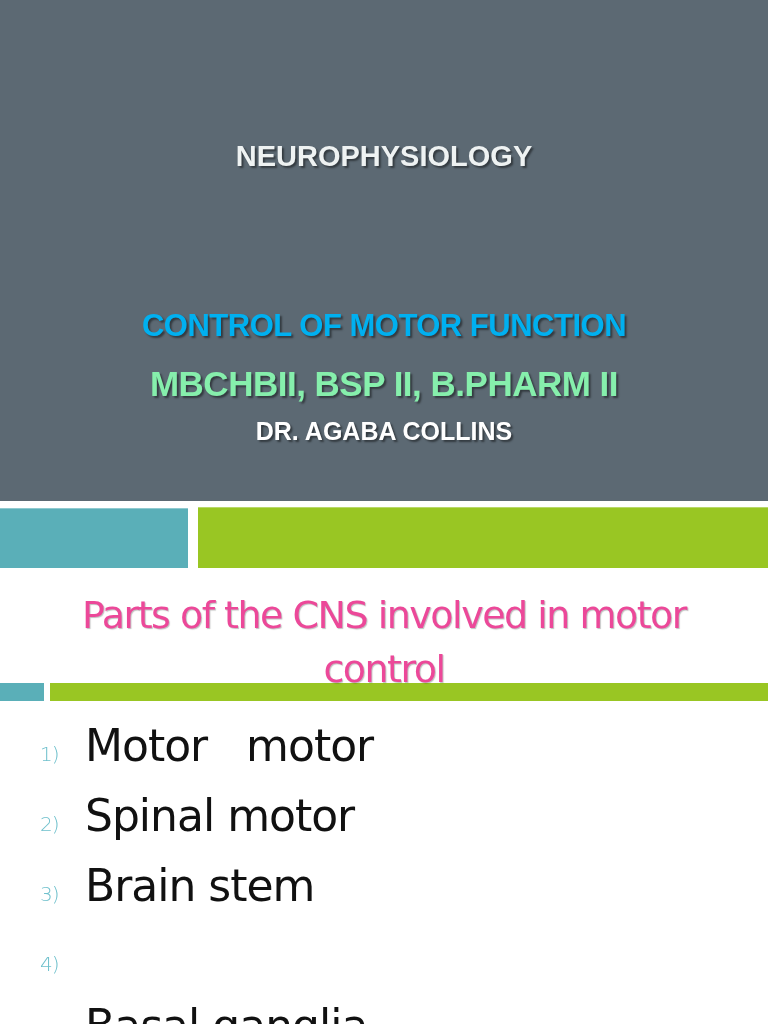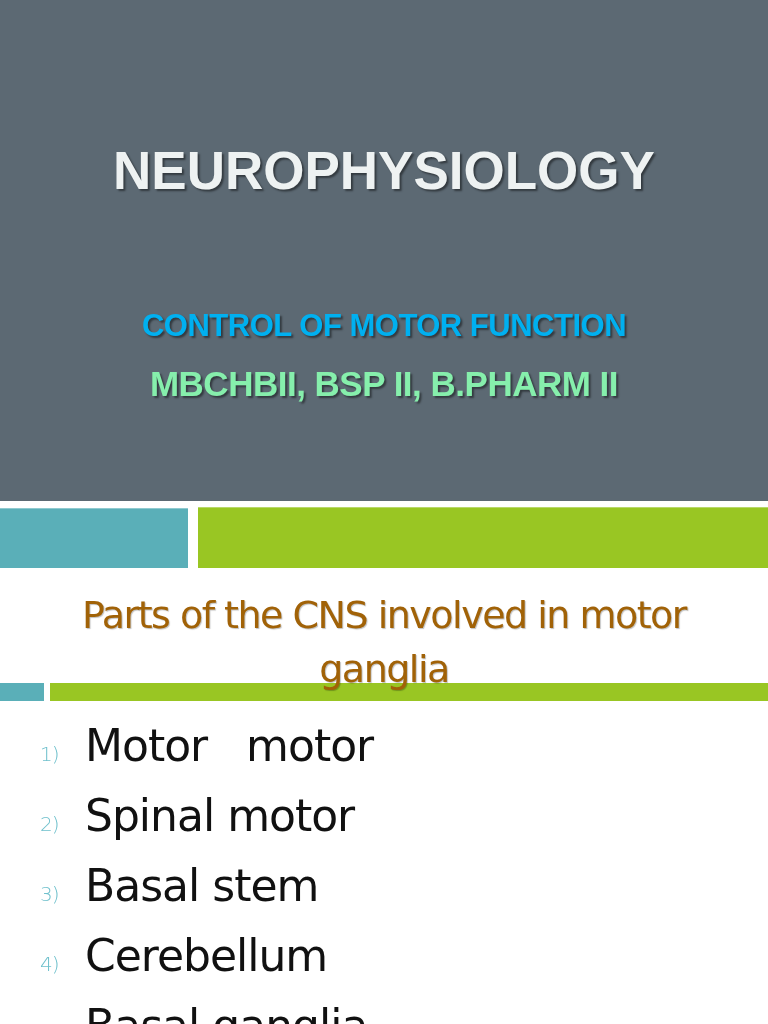--- a/index.html
+++ b/index.html
@@ -8,40 +8,40 @@
     background: #ffffff;
     font-family: "Liberation Sans", sans-serif;
   }
   .slide-one {
     position: absolute; left: 0; top: 0; width: 768px; height: 501px;
     background: #5c6973;
   }
   .title-main {
     position: absolute; left: 0; width: 768px; top: 140px;
     text-align: center; color: #eef2f2; font-weight: bold;
-    font-size: 53px; letter-spacing: 0px;
+    font-size: 29px; letter-spacing: 0px;
     text-shadow: 2px 2px 2px rgba(0,0,0,0.45);
   }
   .sub {
     position: absolute; left: 0; width: 768px; text-align: center;
     font-weight: bold; text-shadow: 2px 2px 2px rgba(0,0,0,0.45);
   }
   .sub-1 { top: 308px; font-size: 31px; color: #00b0f0; letter-spacing: -0.5px; }
   .sub-2 { top: 364px; font-size: 35px; color: #86efac; letter-spacing: -0.5px; }
   .sub-3 { top: 417px; font-size: 25px; color: #ffffff; }
   .bar {
     position: absolute;
   }
   .bar-teal-1 { left: 0; top: 508px; width: 188px; height: 59px; background: #5aafb8; border-top: 1px solid #8fcad0; }
   .bar-green-1 { left: 198px; top: 507px; width: 570px; height: 60px; background: #99c623; border-top: 1px solid #b8d86a; }
   .bar-teal-2 { left: 0; top: 683px; width: 44px; height: 18px; background: #5aafb8; }
   .bar-green-2 { left: 50px; top: 683px; width: 718px; height: 18px; background: #99c623; }
   .slide-two-title {
     position: absolute; left: 0; width: 768px; top: 588px;
-    text-align: center; color: #a16207;
+    text-align: center; color: #ec4899;
     font-family: "DejaVu Sans", sans-serif; font-size: 38px; line-height: 54px;
     letter-spacing: -1.5px;
     text-shadow: 1px 1px 1px rgba(0,0,0,0.25);
     z-index: 2;
   }
   .list {
     position: absolute; left: 0; top: 716px; width: 768px;
     list-style: none; margin: 0; padding: 0;
   }
   .list-item {
@@ -59,47 +59,47 @@
     white-space: pre;
   }
 </style>
 </head>
 <body>
 
 <div class="slide-one">
   <div class="title-main">NEUROPHYSIOLOGY</div>
   <div class="sub sub-1">CONTROL OF MOTOR FUNCTION</div>
   <div class="sub sub-2">MBCHBII, BSP II, B.PHARM II</div>
+  <div class="sub sub-3">DR. AGABA COLLINS</div>
 </div>
 
 <div class="bar bar-teal-1"></div>
 <div class="bar bar-green-1"></div>
 
 <div class="slide-two-title">
   <div>Parts of the CNS involved in motor</div>
-  <div>ganglia</div>
+  <div>control</div>
 </div>
 
 <div class="bar bar-teal-2"></div>
 <div class="bar bar-green-2"></div>
 
 <ul class="list">
   <li class="list-item">
     <span class="list-num">1)</span>
     <span class="list-text">Motor   motor</span>
   </li>
   <li class="list-item">
     <span class="list-num">2)</span>
     <span class="list-text">Spinal motor</span>
   </li>
   <li class="list-item">
     <span class="list-num">3)</span>
-    <span class="list-text">Basal stem</span>
+    <span class="list-text">Brain stem</span>
   </li>
   <li class="list-item">
     <span class="list-num">4)</span>
-    <span class="list-text">Cerebellum</span>
   </li>
   <li class="list-item">
     <span class="list-num">5)</span>
     <span class="list-text">Basal ganglia</span>
   </li>
 </ul>
 
 </body></html>

